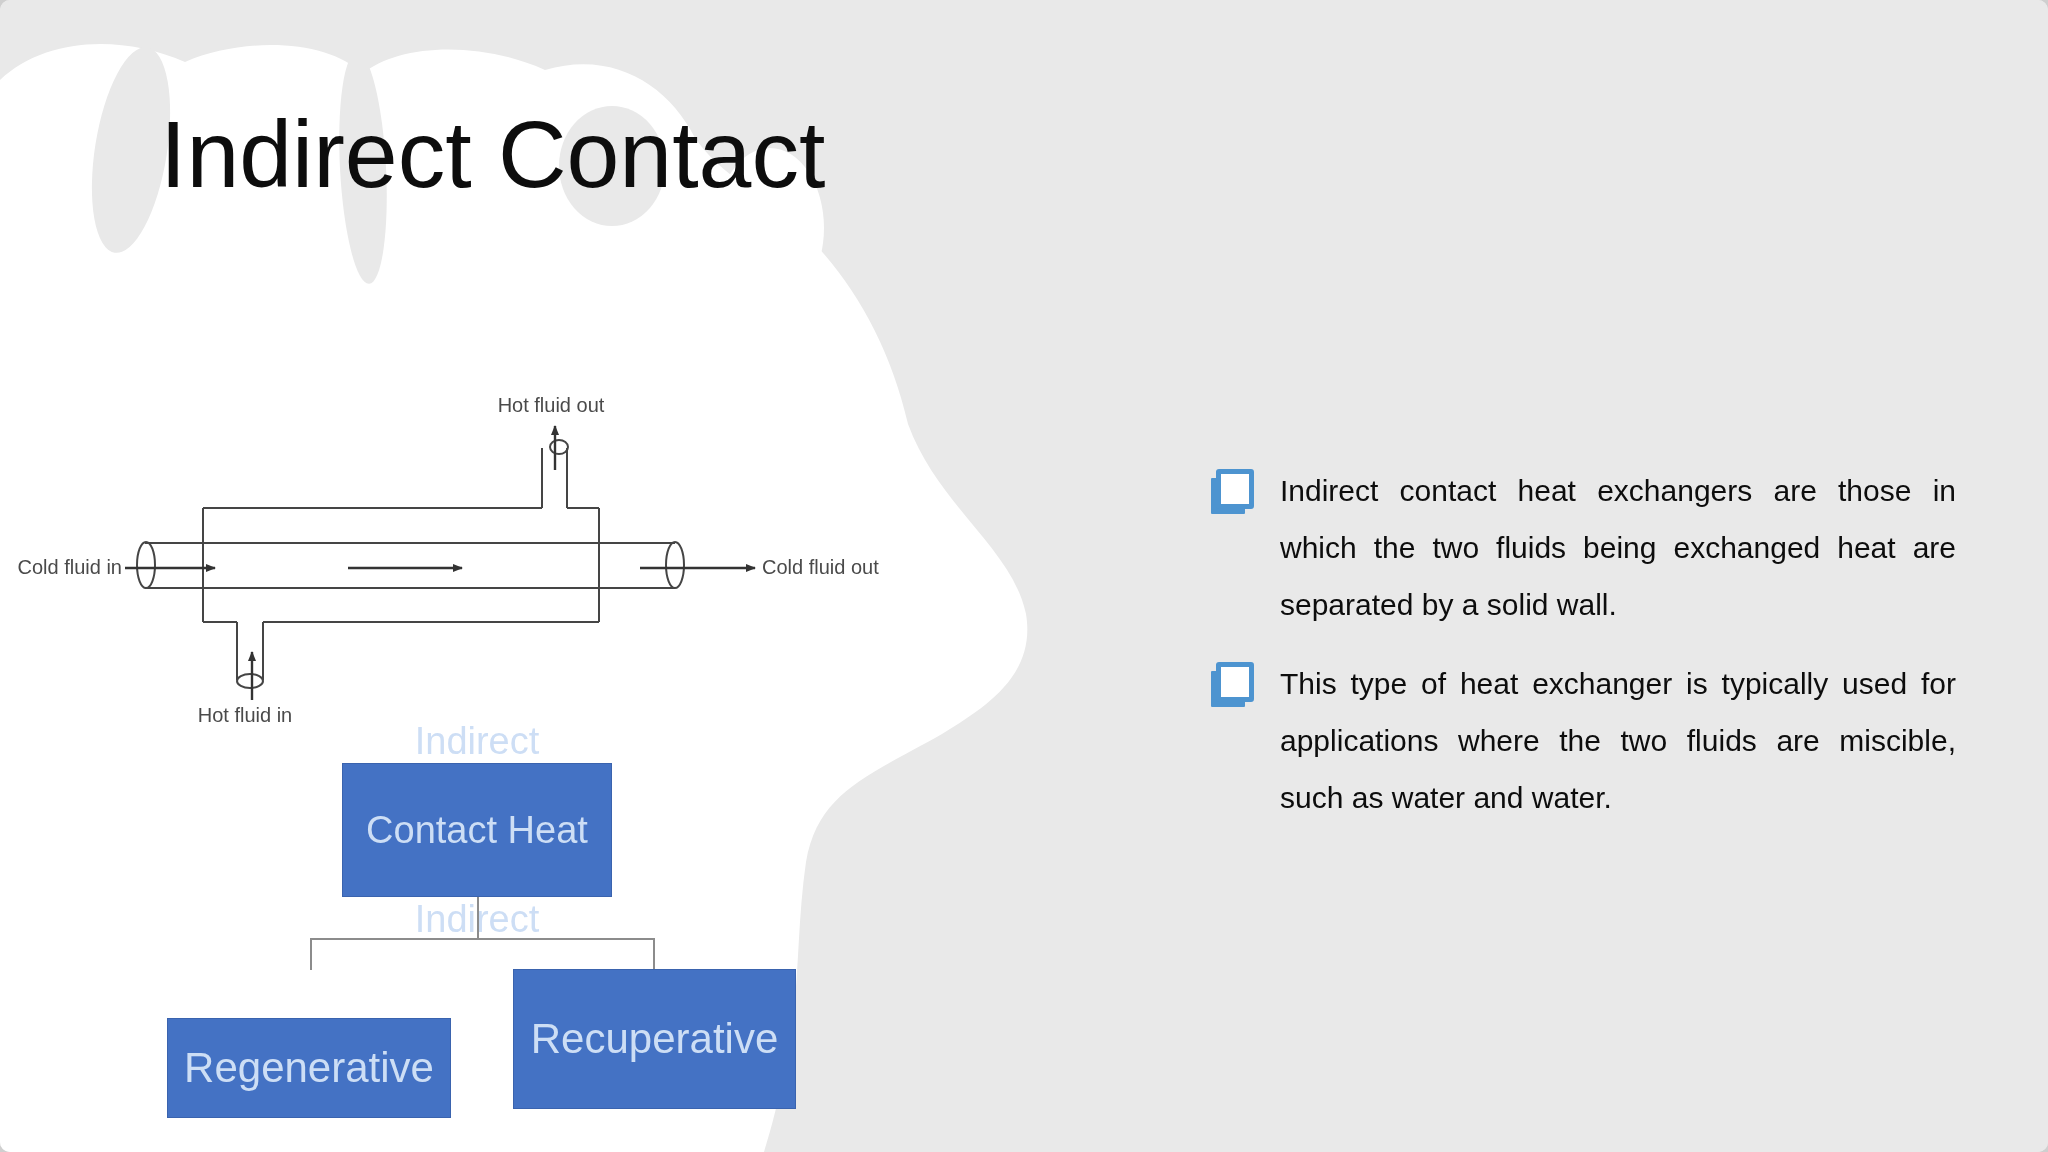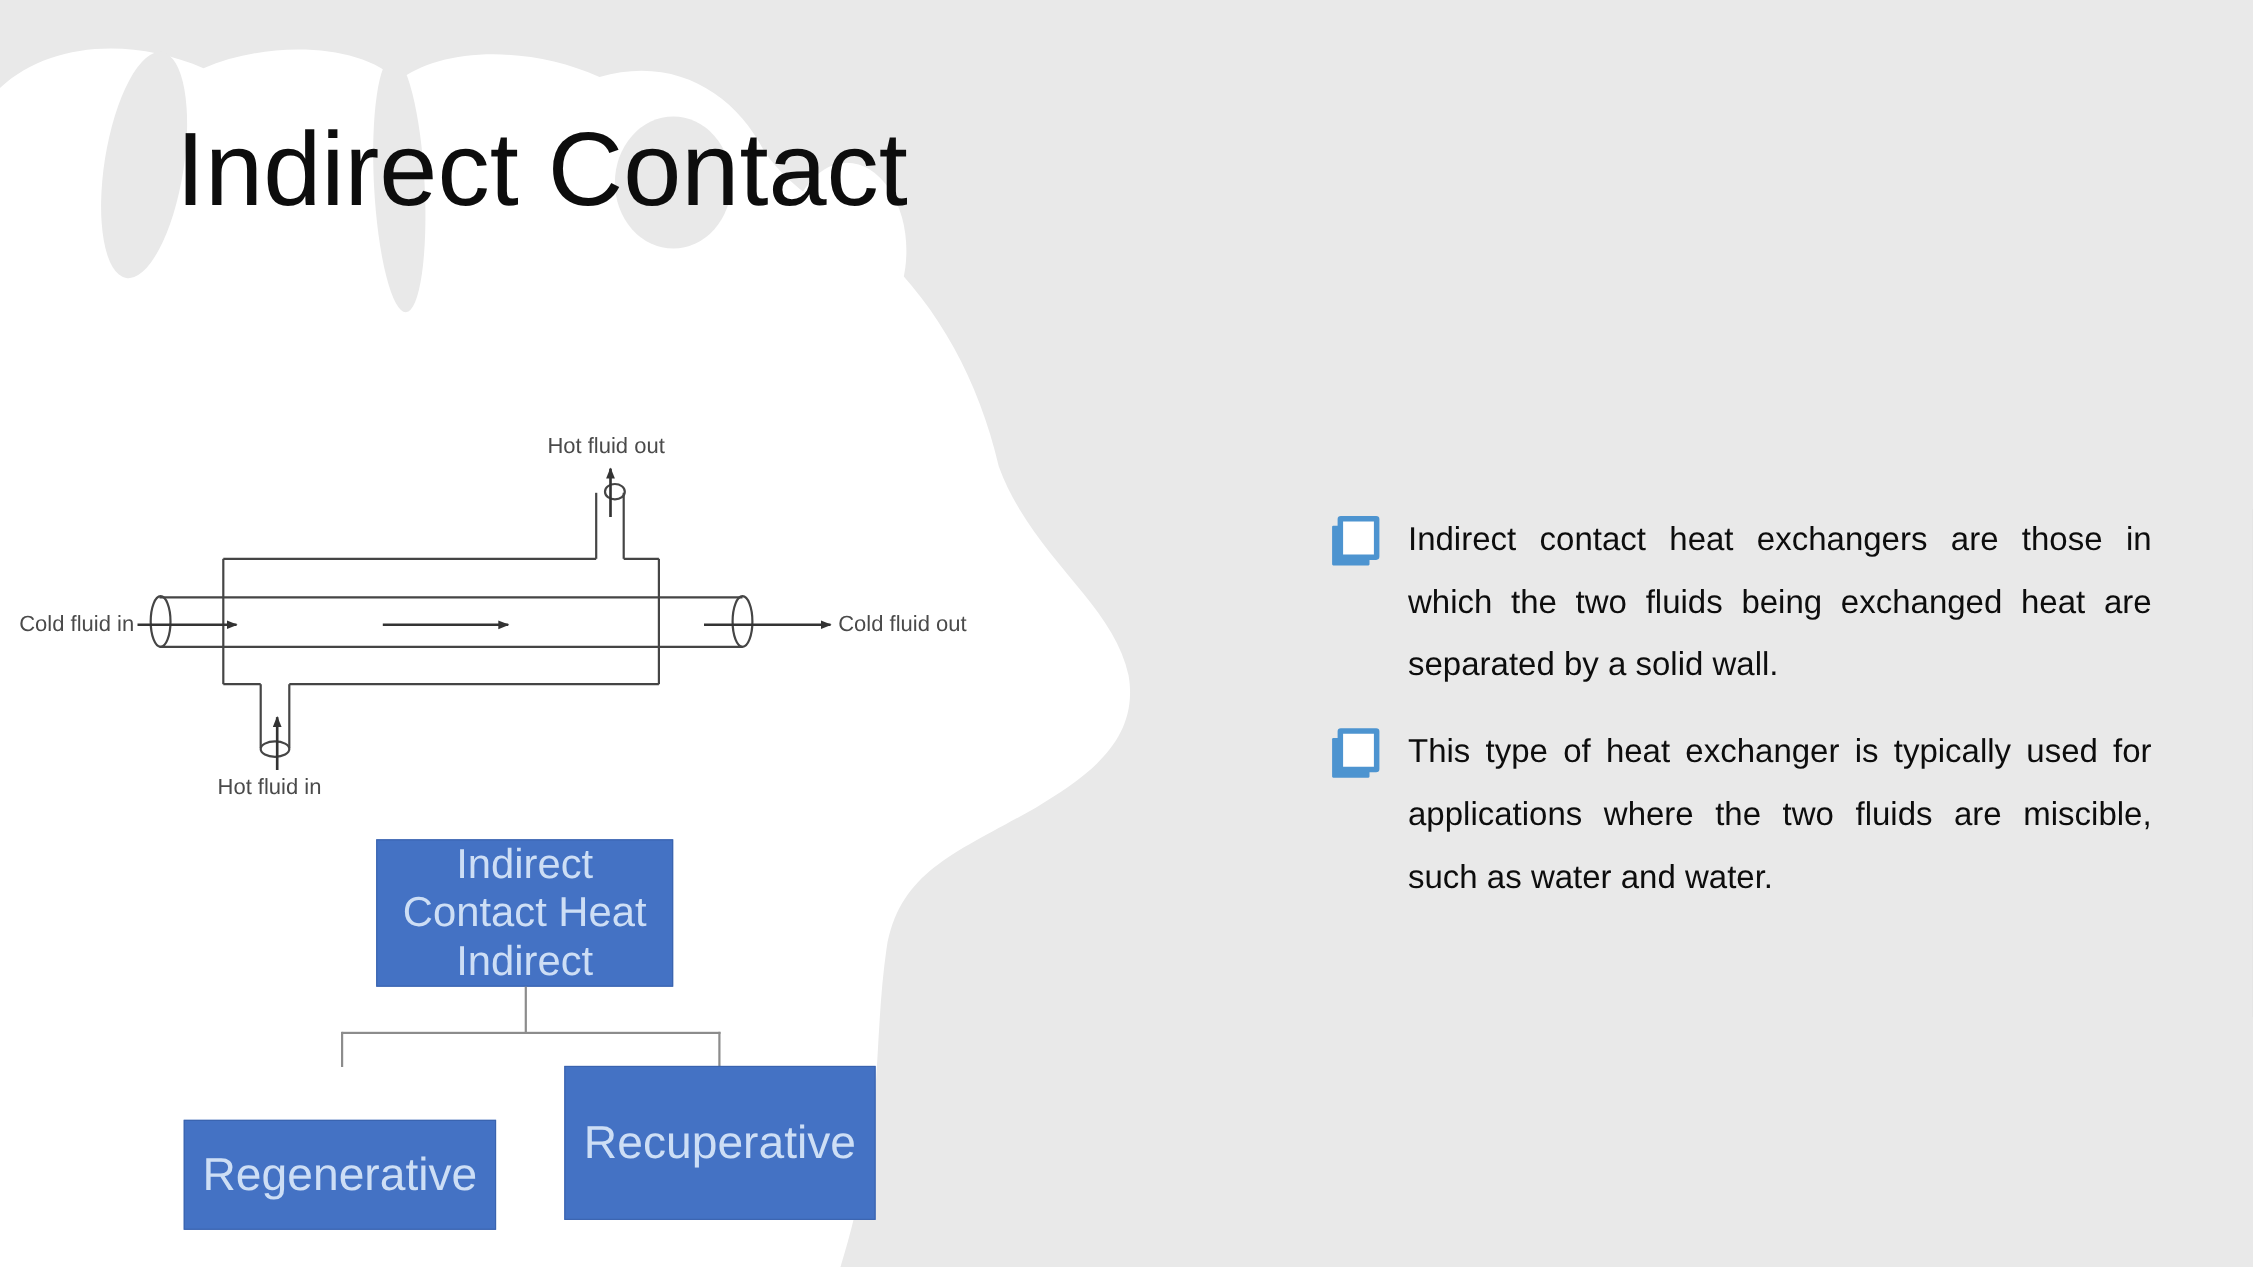--- a/index.html
+++ b/index.html
@@ -2,41 +2,42 @@
 <html><head>
 <meta charset="utf-8">
 <style>
   html,body{margin:0;padding:0;background:#cfcfcf;}
   .slide{
     position:relative;
     width:2048px;height:1152px;
     overflow:hidden;
     background:#e9e9e9;
     font-family:"Liberation Sans", sans-serif;
+    border-radius:10px;
   }
   .bg{position:absolute;left:0;top:0;width:2048px;height:1152px;}
   .title{
     position:absolute;left:160px;top:96px;
     font-size:95px;line-height:117px;font-weight:400;
     color:#0d0d0d;margin:0;letter-spacing:0px;white-space:nowrap;
   }
   .title span{display:block;}
   .diagram{position:absolute;left:0px;top:390px;width:900px;height:350px;}
   .diagram line,.diagram path.pipe,.diagram ellipse{stroke:#454545;stroke-width:2;fill:none;}
   .diagram text{font-family:"Liberation Sans",sans-serif;font-size:20px;fill:#4a4a4a;}
   .diagram .arrow{stroke:#333;stroke-width:2.4;}
   
   .fc-box{
     position:absolute;
     background:#4472c4;border:1px solid #3a63ae;
     color:#cddef5;
     display:flex;flex-direction:column;align-items:center;justify-content:center;
     text-align:center;box-sizing:border-box;
   }
-  .fc-top{left:342px;top:763px;width:270px;height:134px;font-size:38px;line-height:44px;}
+  .fc-top{left:342px;top:763px;width:270px;height:134px;font-size:38px;line-height:44px;gap:45px;}
   .fc-top span{display:block;}
   .fc-left{left:167px;top:1018px;width:284px;height:100px;font-size:42px;}
   .fc-right{left:513px;top:969px;width:283px;height:140px;font-size:42px;}
   .fc-line{position:absolute;background:#8c8c8c;}
   .fc-v1{left:477px;top:897px;width:2px;height:42px;}
   .fc-h {left:311px;top:938px;width:344px;height:2px;}
   .fc-v2{left:310px;top:938px;width:2px;height:32px;}
   .fc-v3{left:653px;top:938px;width:2px;height:32px;}
   
   .bullets{position:absolute;left:1216px;top:462px;width:740px;}

